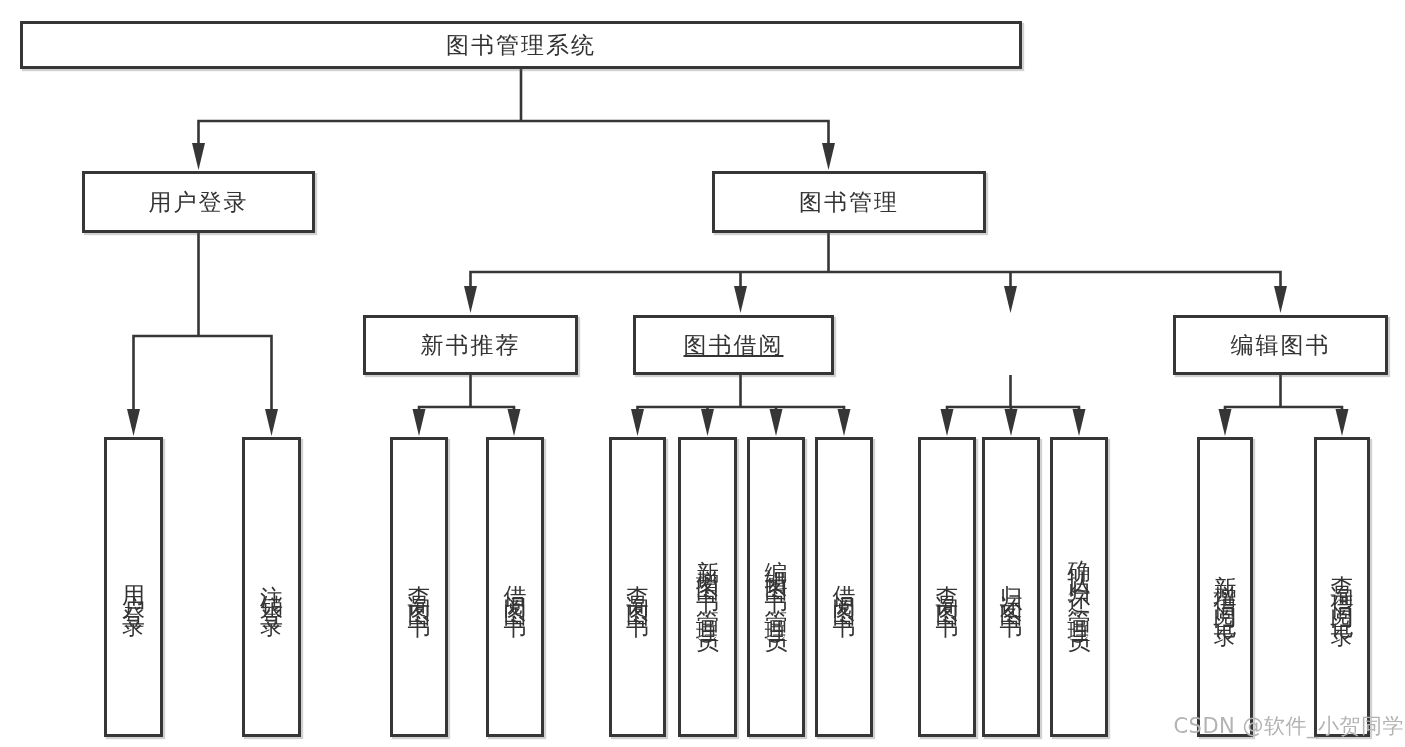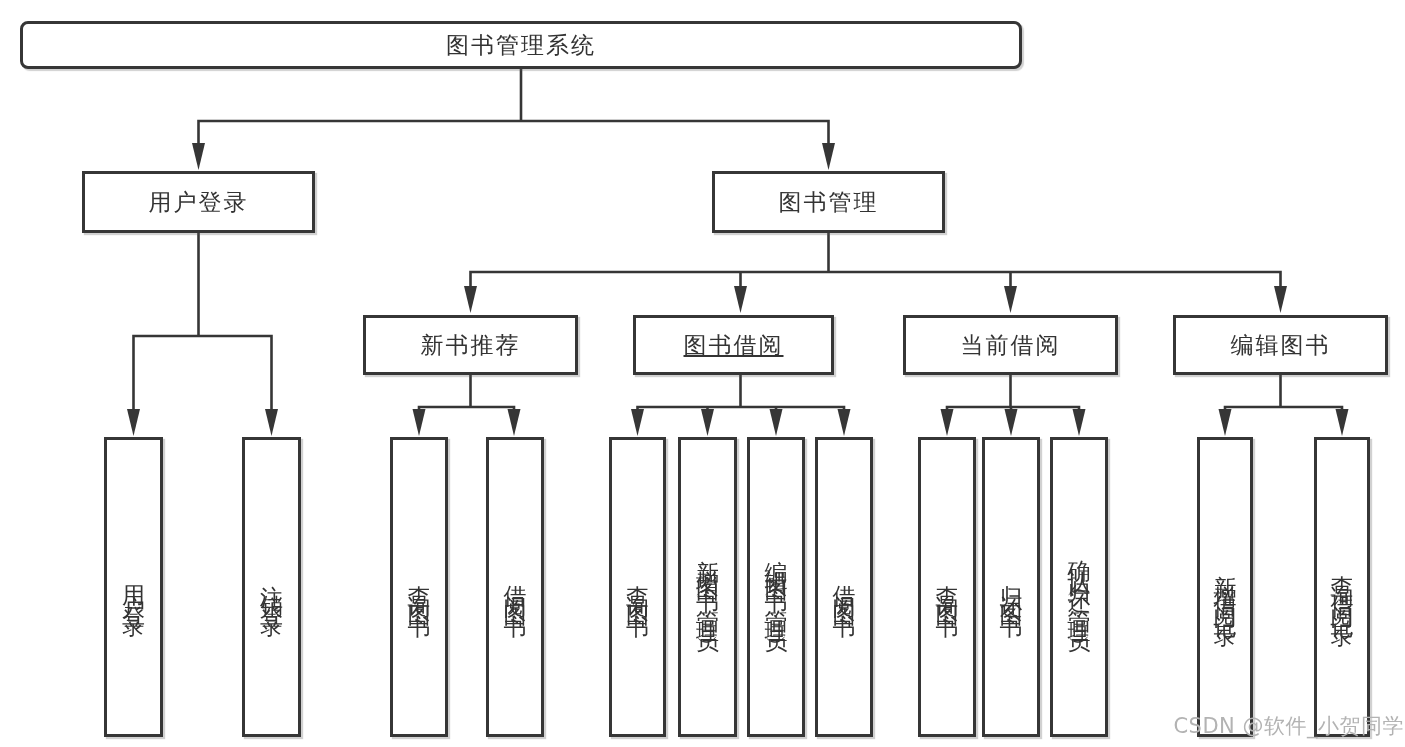--- a/index.html
+++ b/index.html
@@ -12,23 +12,23 @@
     position:absolute;background:#ffffff;border:3px solid #363636;box-sizing:border-box;
     display:flex;align-items:center;justify-content:center;color:#333;
     box-shadow:2px 2px 1px rgba(90,90,90,0.28);
   }
   .hlabel{font-size:23px;letter-spacing:2px;color:#333;white-space:nowrap;}
   .vlabel{
     writing-mode:vertical-rl;font-size:23px;letter-spacing:10px;color:#333;
     line-height:1;white-space:nowrap;
   }
   
-  .b-root {left:20px;  top:21px;  width:1002px;height:48px;border-radius:8px;}
+  .b-root {left:20px;  top:21px;  width:1002px;height:48px;}
   .b-l2-0 {left:82px;  top:171px; width:233px; height:62px;}
-  .b-l2-1 {left:712px; top:171px; width:233px; height:62px;}
+  .b-l2-1 {left:712px; top:171px; width:274px; height:62px;}
   .b-l3-0 {left:363px; top:315px; width:215px; height:60px;text-align:center;}
   .b-l3-1 {left:633px; top:315px; width:201px; height:60px;text-decoration:underline;}
   .b-l3-2 {left:903px; top:315px; width:215px; height:60px;}
   .b-l3-3 {left:1173px;top:315px; width:215px; height:60px;}
   .leaf   {top:437px;height:300px;}
   .b-leaf-0 {left:104px; width:59px;}
   .b-leaf-1 {left:242px; width:59px;}
   .b-leaf-2 {left:390px; width:58px;}
   .b-leaf-3 {left:486px; width:58px;}
   .b-leaf-4 {left:609px; width:57px;}
@@ -112,23 +112,20 @@
   <div class="box b-l2-1">
     <span class="hlabel">图书管理</span>
   </div>
 
   <div class="box b-l3-0">
     <span class="hlabel">新书推荐</span>
   </div>
   <div class="box b-l3-1">
     <span class="hlabel">图书借阅</span>
   </div>
-  <div class="box b-l3-2">
-    <span class="hlabel">当前借阅</span>
-  </div>
   <div class="box b-l3-3">
     <span class="hlabel">编辑图书</span>
   </div>
 
   <div class="box leaf b-leaf-0">
     <span class="vlabel">用户登录</span>
   </div>
   <div class="box leaf b-leaf-1">
     <span class="vlabel">注销登录</span>
   </div>

